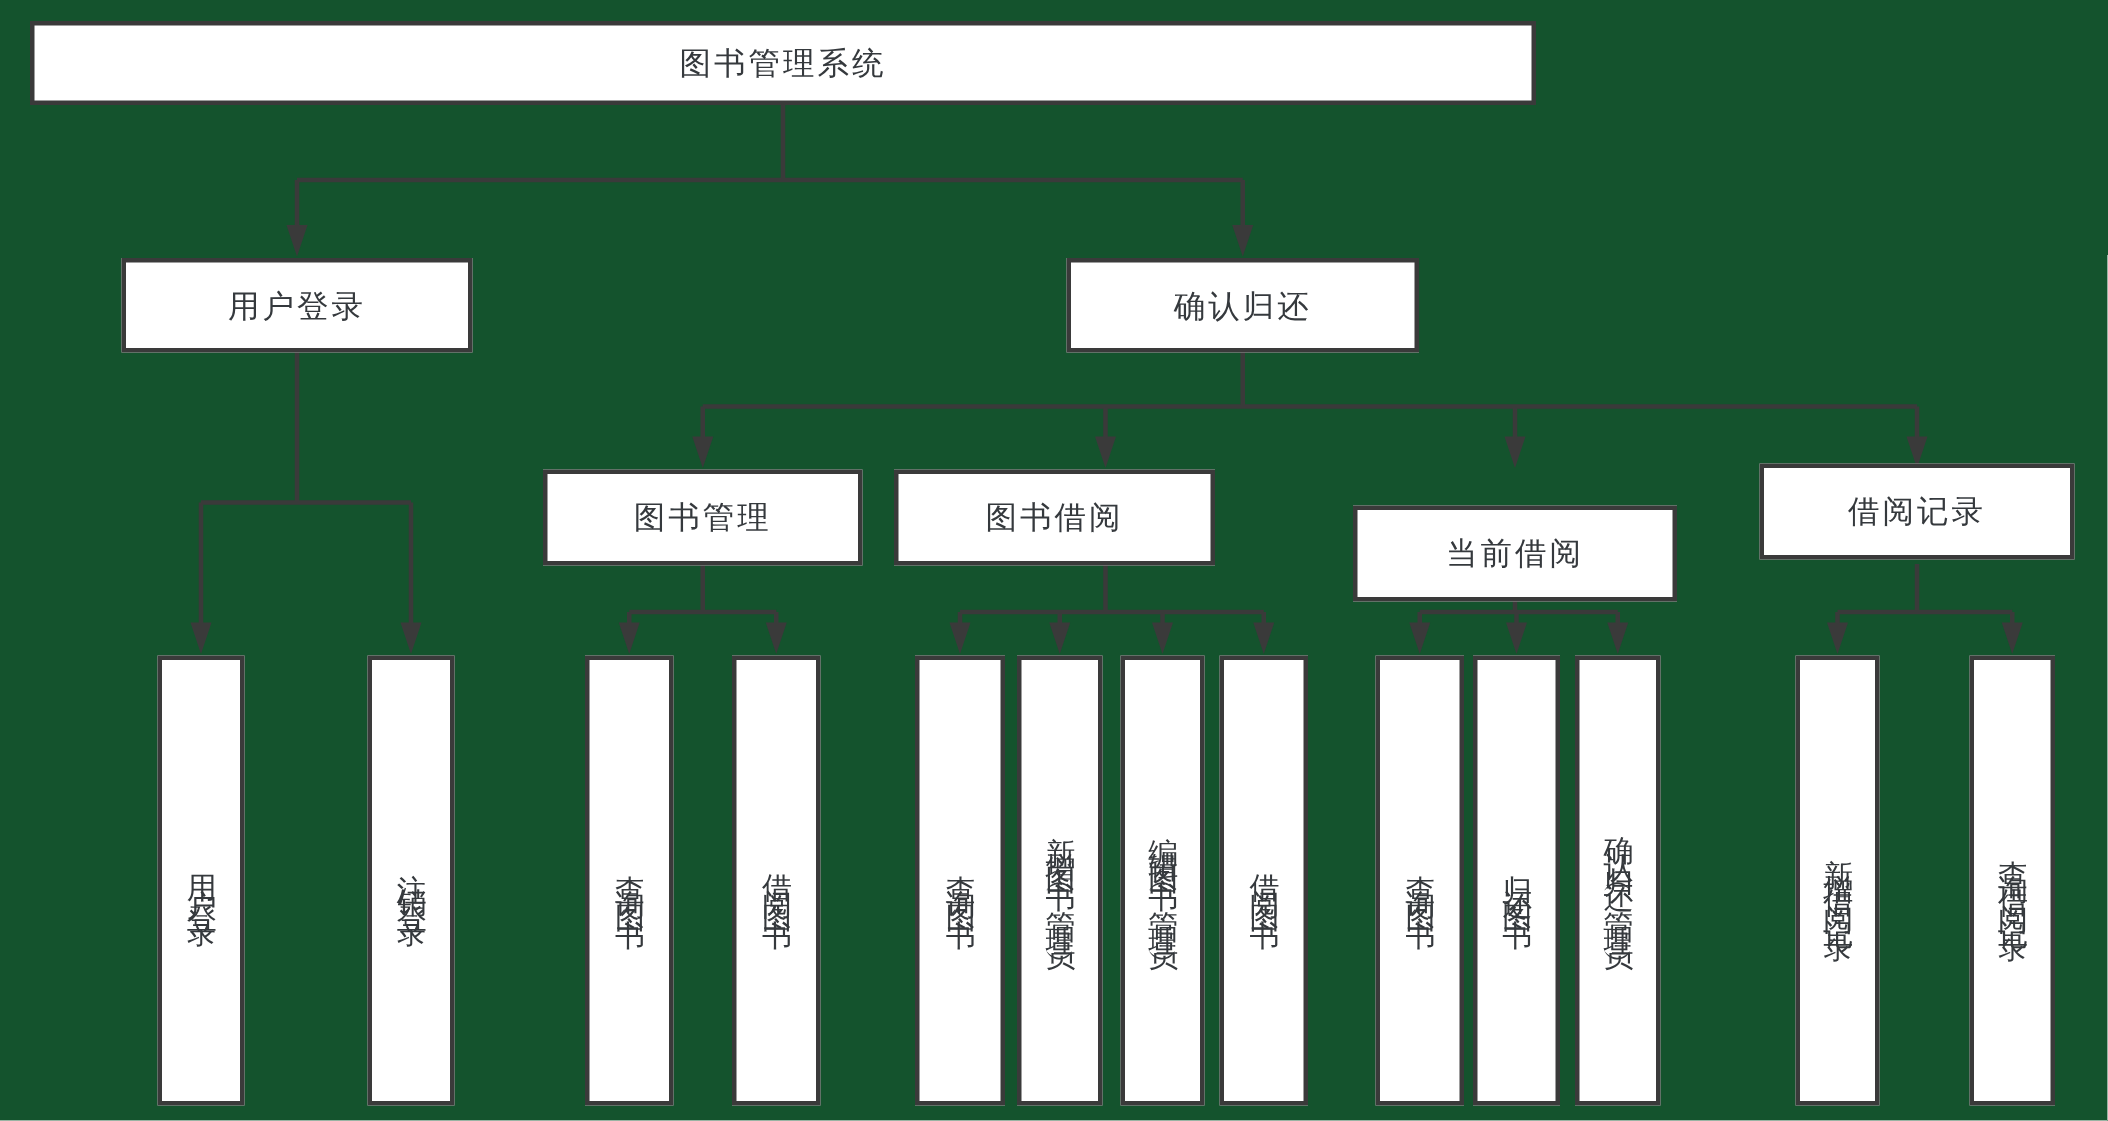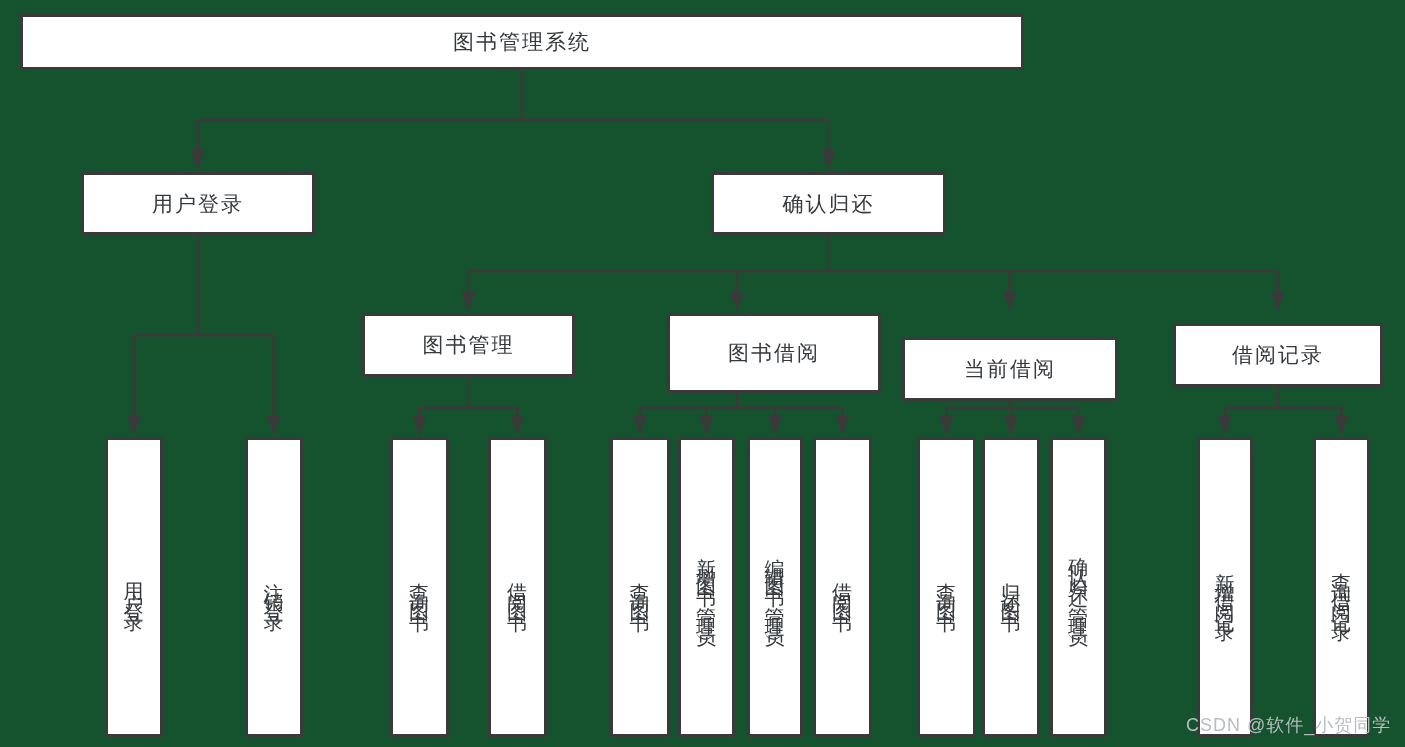--- a/index.html
+++ b/index.html
@@ -73,27 +73,27 @@
       </div>
       <div class="node h" style="left: 81px; top: 172px; width: 234px; height: 63px; color: rgb(53, 57, 61); border-color: rgb(58, 58, 58);">
         <span class="lbl">用户登录</span>
       </div>
       <div class="node h" style="left: 711px; top: 172px; width: 235px; height: 63px; color: rgb(53, 57, 61); border-color: rgb(58, 58, 58);">
         <span class="lbl">确认归还</span>
       </div>
       <div class="node h" style="left: 362px; top: 313px; width: 213px; height: 64px; color: rgb(53, 57, 61); border-color: rgb(58, 58, 58);">
         <span class="lbl">图书管理</span>
       </div>
-      <div class="node h" style="left: 667px; top: 313px; width: 214px; height: 80px; color: rgb(53, 57, 61); border-color: rgb(58, 58, 58);">
+      <div class="node h" style="left: 596px; top: 313px; width: 214px; height: 64px; color: rgb(53, 57, 61); border-color: rgb(58, 58, 58);">
         <span class="lbl">图书借阅</span>
       </div>
       <div class="node h" style="left: 902px; top: 313px; width: 216px; height: 64px; color: rgb(53, 57, 61); border-color: rgb(58, 58, 58); margin-top: 24px;">
         <span class="lbl">当前借阅</span>
       </div>
-      <div class="node h" style="left: 1173px; top: 323px; width: 210px; height: 64px; color: rgb(53, 57, 61); border-color: rgb(58, 58, 58);">
+      <div class="node h" style="left: 1173px; top: 309px; width: 210px; height: 64px; color: rgb(53, 57, 61); border-color: rgb(58, 58, 58);">
         <span class="lbl">借阅记录</span>
       </div>
       <div class="node v" style="left: 105px; top: 437px; width: 58px; height: 300px; color: rgb(53, 57, 61); border-color: rgb(58, 58, 58);">
         <span class="lbl">用户登录</span>
       </div>
       <div class="node v" style="left: 245px; top: 437px; width: 58px; height: 300px; color: rgb(53, 57, 61); border-color: rgb(58, 58, 58);">
         <span class="lbl">注销登录</span>
       </div>
       <div class="node v" style="left: 390px; top: 437px; width: 59px; height: 300px; color: rgb(53, 57, 61); border-color: rgb(58, 58, 58);">
         <span class="lbl">查询图书</span>
@@ -122,14 +122,13 @@
       <div class="node v" style="left: 1050px; top: 437px; width: 57px; height: 300px; color: rgb(53, 57, 61); border-color: rgb(58, 58, 58);">
         <span class="lbl">确认归还（管理员）</span>
       </div>
       <div class="node v" style="left: 1197px; top: 437px; width: 56px; height: 300px; color: rgb(53, 57, 61); border-color: rgb(58, 58, 58);">
         <span class="lbl">新增借阅记录</span>
       </div>
       <div class="node v" style="left: 1313px; top: 437px; width: 57px; height: 300px; color: rgb(53, 57, 61); border-color: rgb(58, 58, 58);">
         <span class="lbl">查询借阅记录</span>
       </div>
     </div>
-  <div id="watermark" style="color: rgb(185, 189, 193);">CSDN @软件_小贺同学</div>
 </div>
 
 </body></html>

